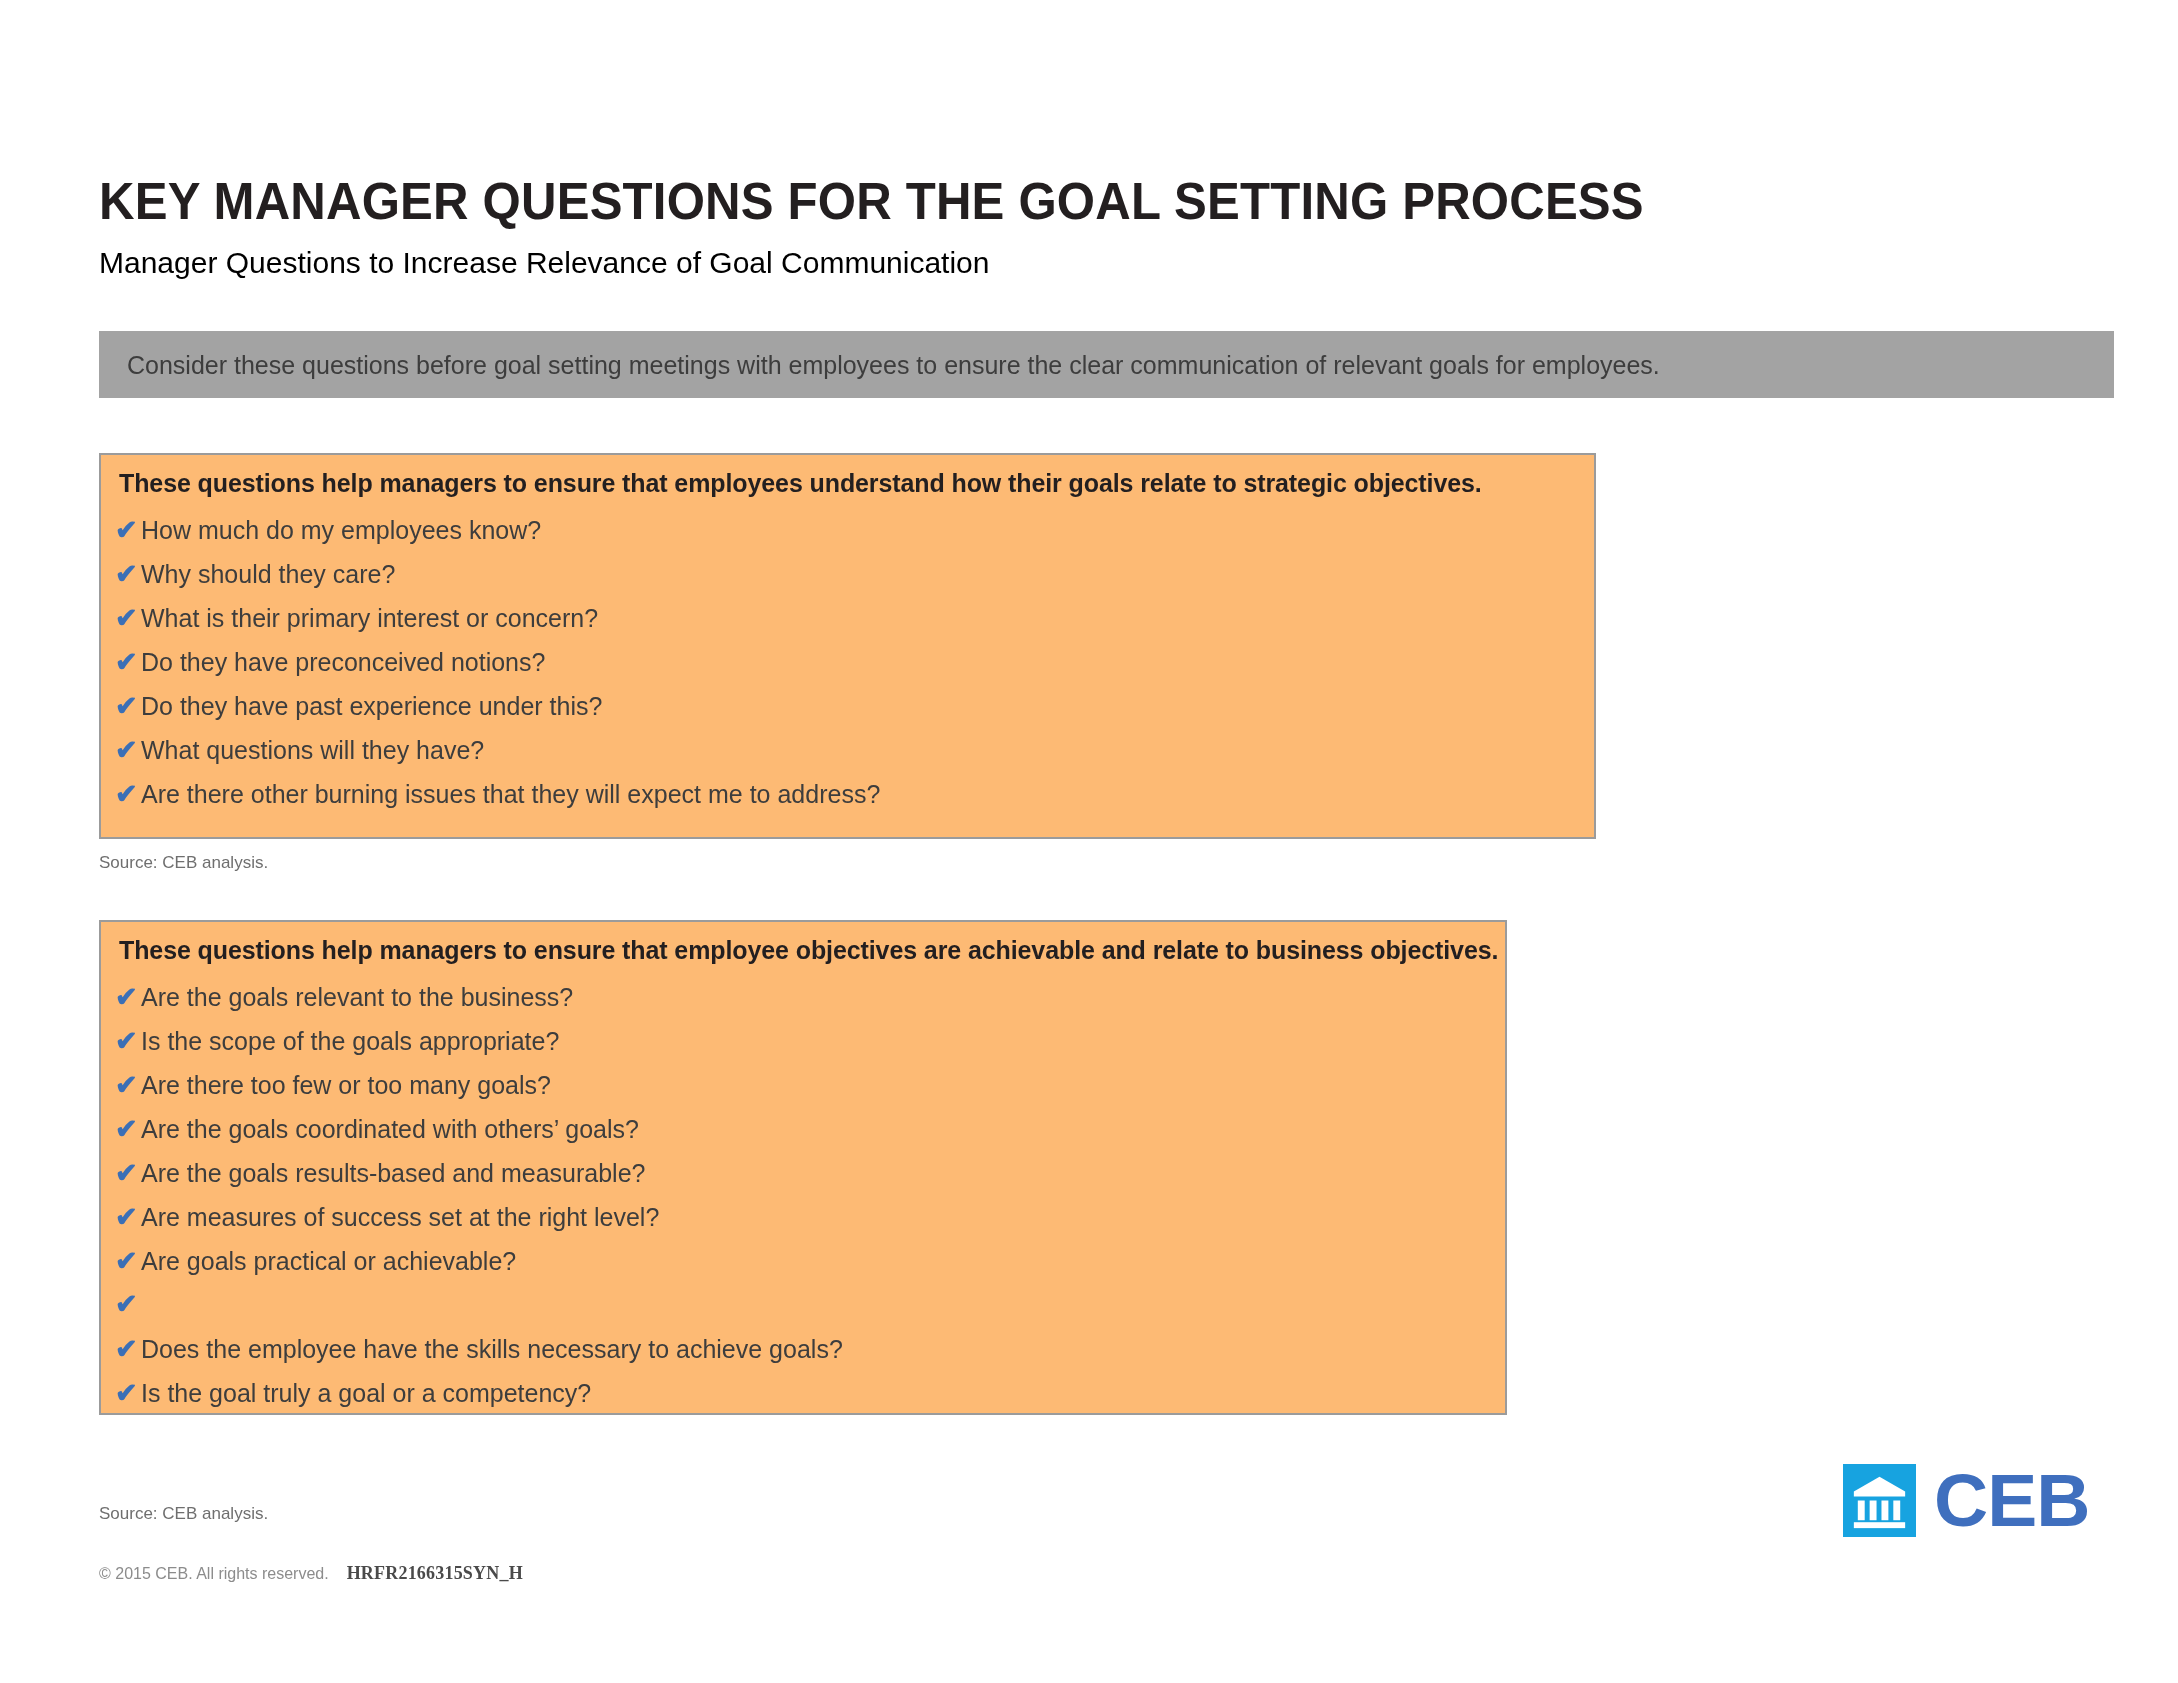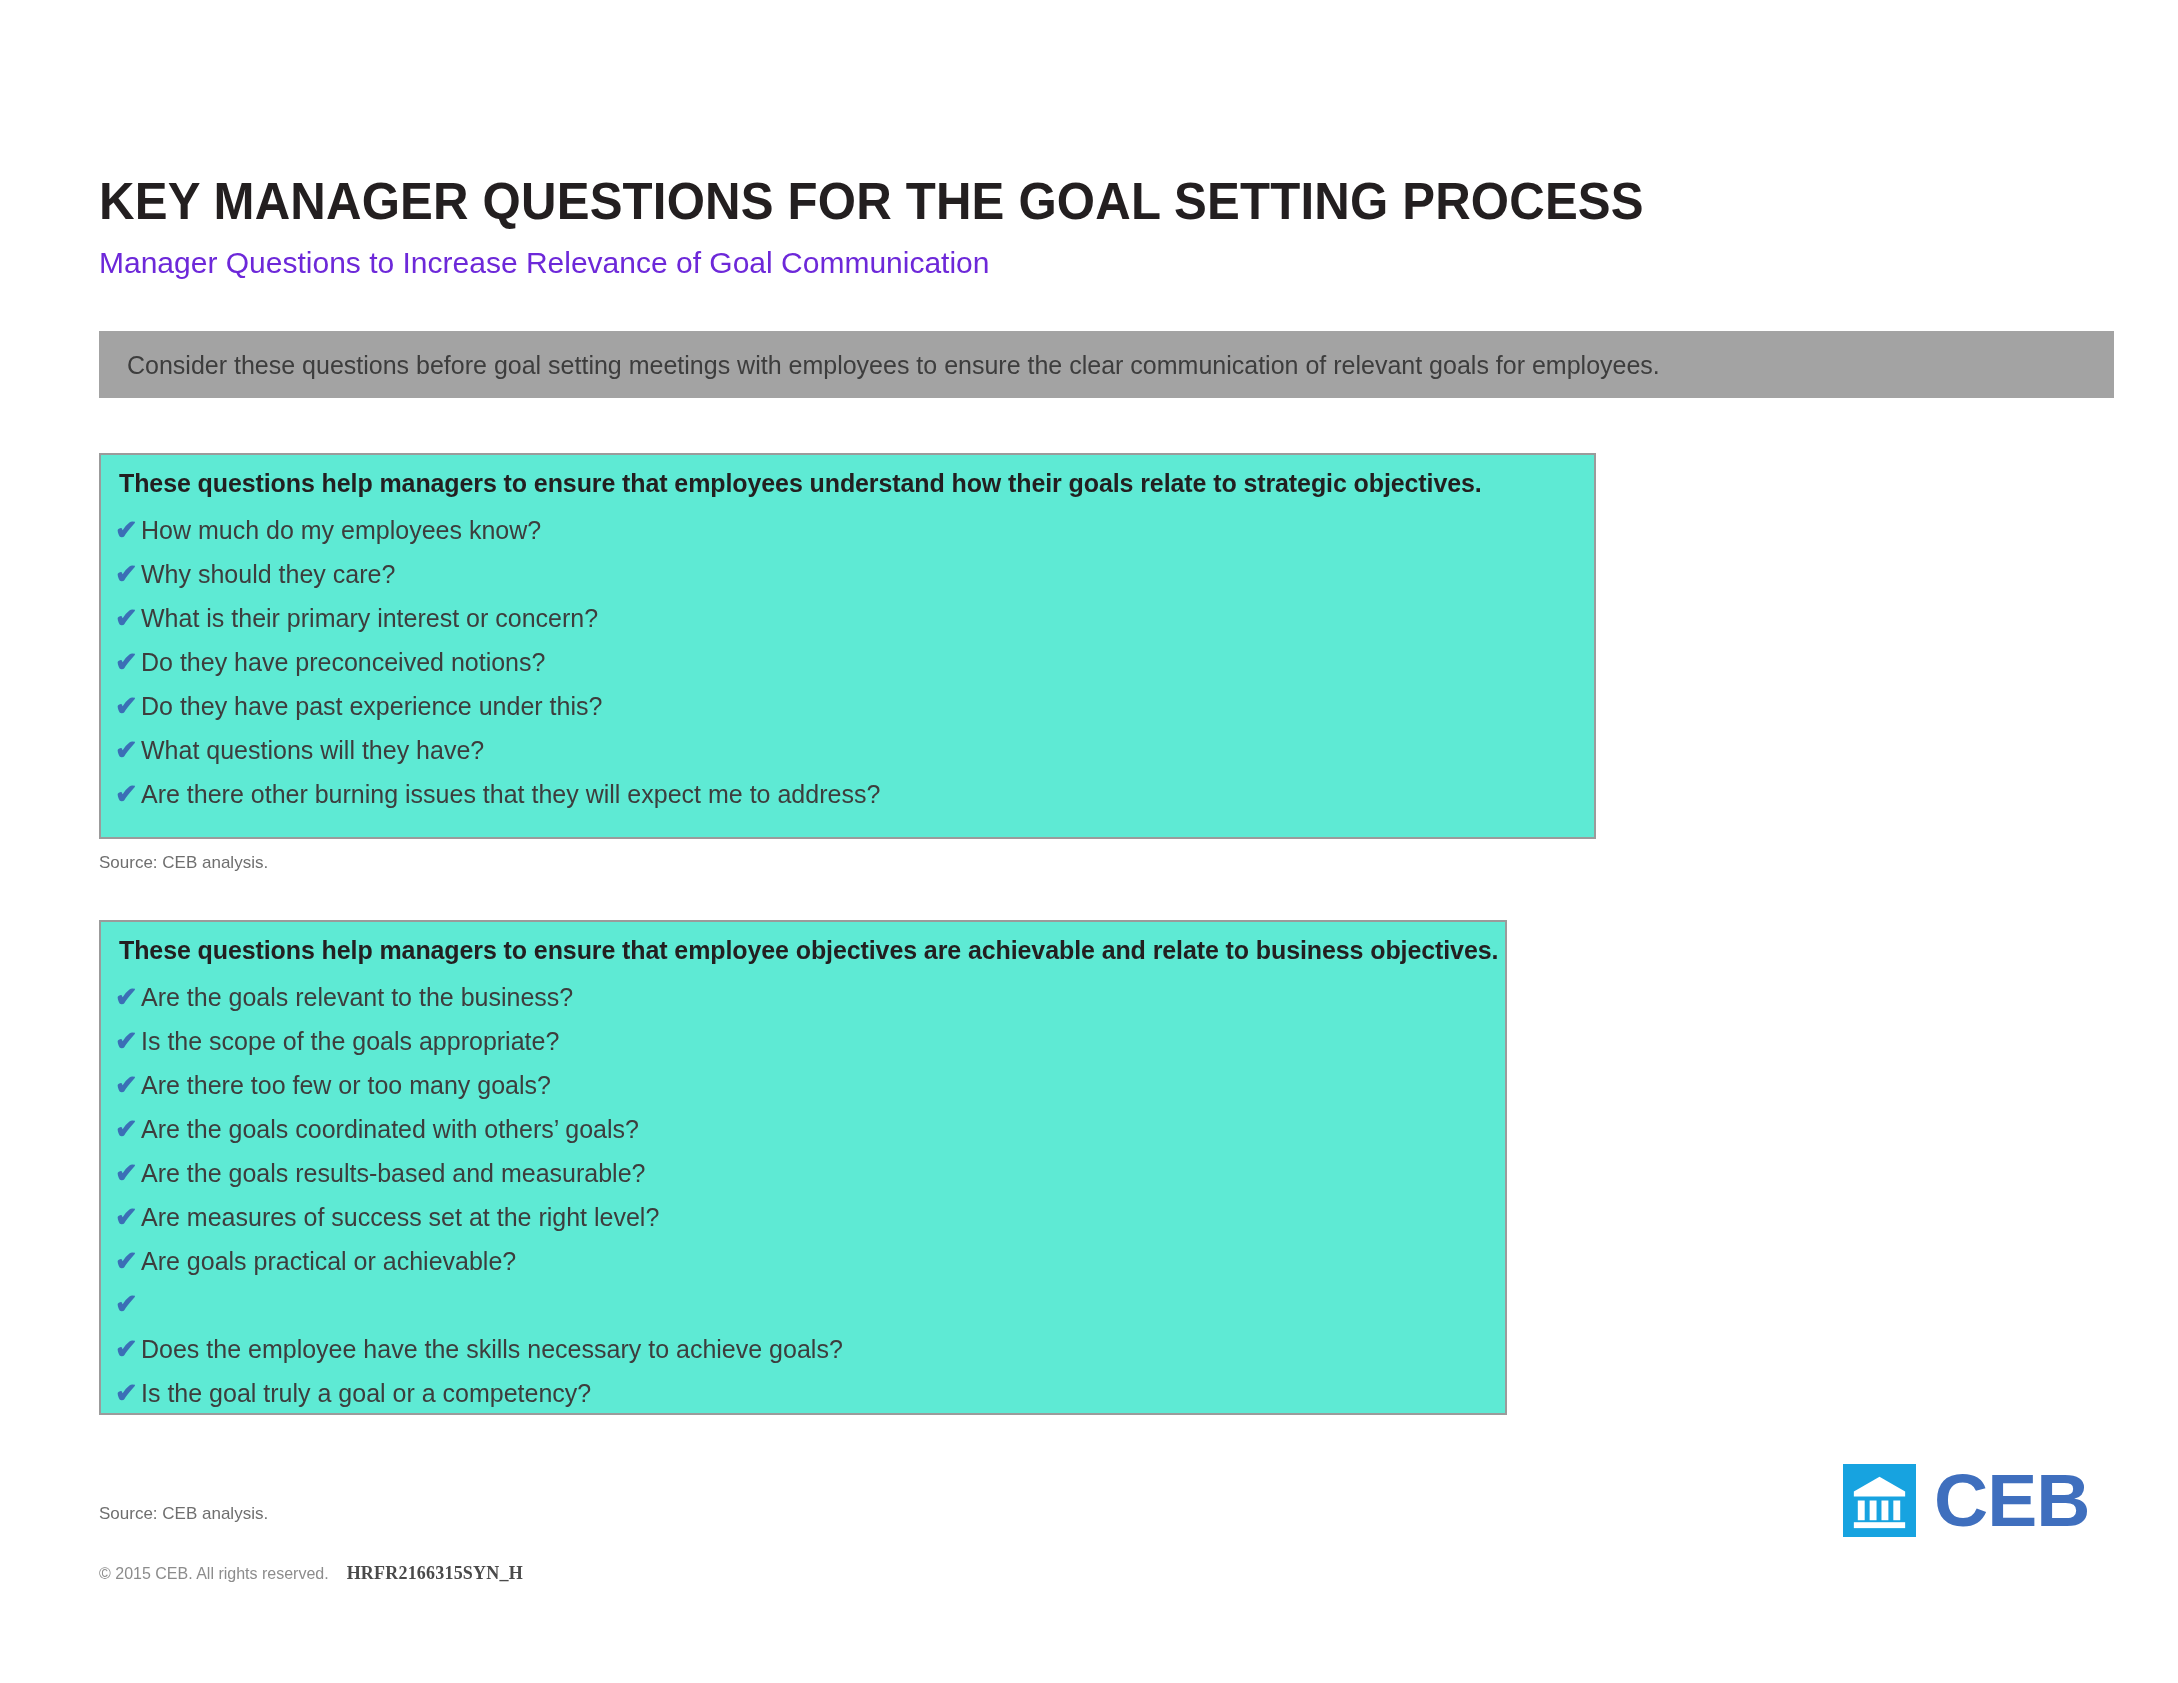--- a/index.html
+++ b/index.html
@@ -39,21 +39,21 @@
     transform-origin: left top;
   }
 
   
   .subtitle {
     position: absolute;
     left: 99px;
     top: 246px;
     font-size: 30px;
     font-weight: 400;
-    color: #6d28d9;
+    color: #000000;
     white-space: nowrap;
   }
 
   
   .callout {
     position: absolute;
     left: 99px;
     top: 331px;
     width: 2015px;
     height: 67px;
@@ -67,21 +67,21 @@
     font-size: 25px;
     color: #3d3d3d;
     white-space: nowrap;
   }
 
   
   .qbox {
     position: absolute;
     left: 99px;
     border: 2px solid #9b9b9b;
-    background: #5eead4;
+    background: #fdba74;
     box-sizing: border-box;
   }
   #qbox-1 {
     top: 453px;
     width: 1497px;
     height: 386px;
   }
   #qbox-2 {
     top: 920px;
     width: 1408px;

